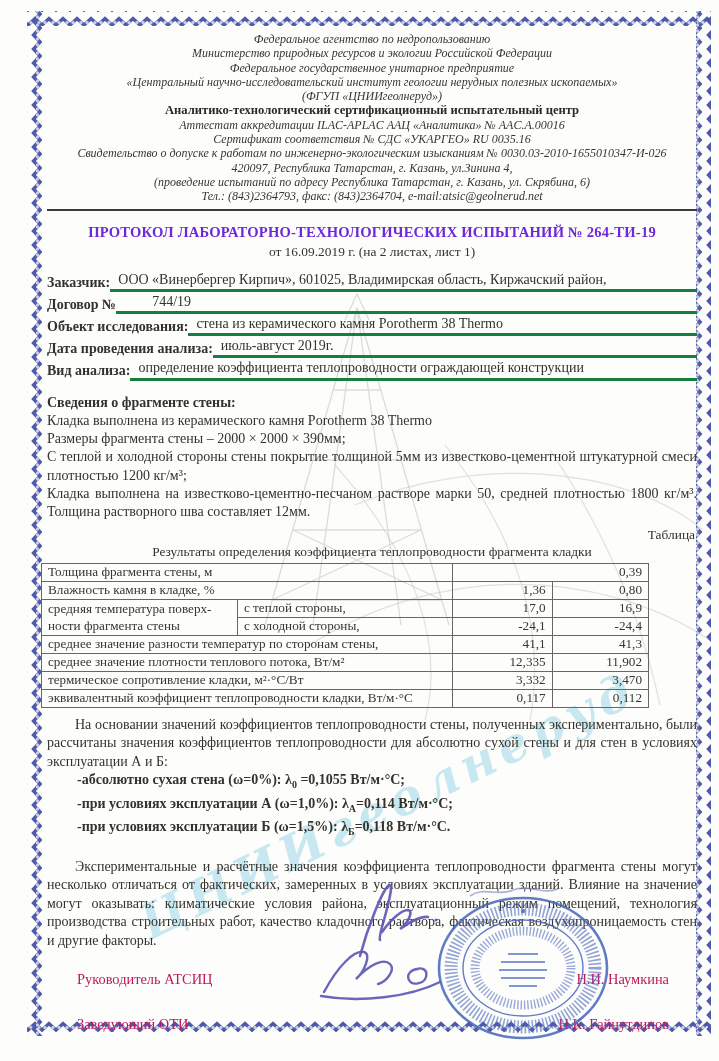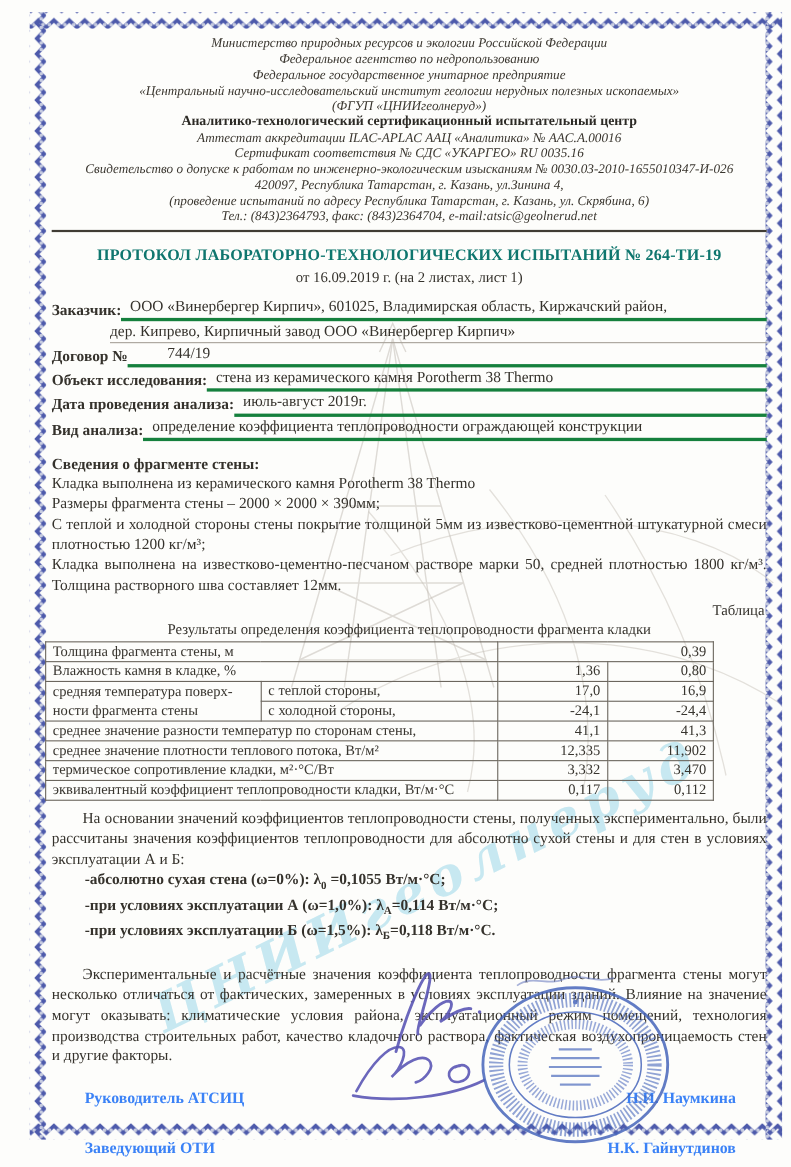--- a/index.html
+++ b/index.html
@@ -19,21 +19,21 @@
     font-size:48px; font-weight:bold; font-style:italic;
     letter-spacing:6px; color:rgba(125,202,226,0.42);
     pointer-events:none; z-index:1;
   }
   .wm-svg { position:absolute; z-index:0; pointer-events:none; }
   
   .content { position:absolute; left:47px; top:32px; width:650px; z-index:2; }
   .hdr { text-align:center; font-style:italic; font-size:12px; line-height:14.3px; color:#3a362f; }
   .hdr .bold-line { font-style:normal; font-weight:bold; font-size:12.6px; color:#2c2a25; }
   .hdr-sep { border:0; border-top:2.5px solid #403c34; margin:5px 0 0 0; }
-  .title { text-align:center; font-weight:bold; font-size:14.6px; letter-spacing:0.2px; margin-top:13px; color:#0f766e; }
+  .title { text-align:center; font-weight:bold; font-size:14.6px; letter-spacing:0.2px; margin-top:13px; color:#6d28d9; }
   .subtitle { text-align:center; font-size:13.4px; margin-top:3px; }
   .fields { margin-top:10px; font-size:14px; line-height:19.2px; }
   .field { display:flex; align-items:flex-end; }
   .lbl { font-weight:bold; white-space:nowrap; }
   .val { flex:1; border-bottom:3px solid #15803d; padding-left:8px; white-space:nowrap; overflow:hidden; }
   .val.v-indent { padding-left:36px; }
   .val-cont { border-bottom:1px solid #a7a198; margin-left:53px; }
   .wall { margin-top:13px; font-size:14px; line-height:18.3px; text-align:justify; }
   .wall .heading { font-weight:bold; text-align:left; }
   .tbl-label { text-align:right; font-size:13.4px; margin-top:5px; padding-right:2px; }
@@ -41,21 +41,21 @@
   table.results { width:608px; margin-left:-6px; margin-top:3px; border-collapse:collapse; font-size:13.2px; color:#38352f; }
   table.results td { border:1px solid #6b665e; padding:0 6px; height:17px; }
   td.c { text-align:right; }
   td.grp { white-space:pre-line; vertical-align:top; line-height:17px; }
   .concl { margin-top:8px; font-size:14px; line-height:18.6px; }
   .concl .intro { text-indent:28px; text-align:justify; }
   .concl .item { font-weight:bold; padding-left:30px; }
   .concl .item sub { font-size:10px; }
   .disclaimer { margin-top:16px; font-size:14px; line-height:18.6px; text-indent:28px; text-align:justify; }
   .sigs { margin-top:20px; font-size:14.4px; }
-  .sig-row { display:flex; justify-content:space-between; font-weight:bold; padding:0 28px 0 30px; margin-bottom:28px; color:#3b82f6; }
+  .sig-row { display:flex; justify-content:space-between; font-weight:normal; padding:0 28px 0 30px; margin-bottom:28px; color:#be185d; }
   .overlay { position:absolute; z-index:3; pointer-events:none; }
 </style>
 </head>
 <body>
 
 <div class="page">
 
   <svg class="abs" width="719" height="1061" style="left:0;top:0;z-index:1;">
     <defs>
       <pattern id="zzh" width="14" height="15" patternUnits="userSpaceOnUse">
@@ -99,22 +99,22 @@
       <path d="M15,210 C140,130 300,130 415,205"></path>
       <path d="M60,70 C180,20 330,30 408,95"></path>
     </g>
   </svg>
 
   <div class="wm-cyan">ЦНИИгеолнеруд</div>
 
   <div class="content">
 
     <div class="hdr">
+      <div>Федеральное агентство по недропользованию</div>
       <div>Министерство природных ресурсов и экологии Российской Федерации</div>
-      <div>Федеральное агентство по недропользованию</div>
       <div>Федеральное государственное унитарное предприятие</div>
       <div>«Центральный научно-исследовательский институт геологии нерудных полезных ископаемых»</div>
       <div>(ФГУП  «ЦНИИгеолнеруд»)</div>
       <div class="bold-line">Аналитико-технологический сертификационный испытательный центр</div>
       <div>Аттестат аккредитации ILAC-APLAC ААЦ «Аналитика» № AAC.A.00016</div>
       <div>Сертификат соответствия № СДС «УКАРГЕО» RU 0035.16</div>
       <div>Свидетельство о допуске к работам по инженерно-экологическим  изысканиям № 0030.03-2010-1655010347-И-026</div>
       <div>420097, Республика Татарстан, г. Казань,  ул.Зинина 4,</div>
       <div>(проведение испытаний по адресу Республика Татарстан, г. Казань, ул. Скрябина, 6)</div>
       <div>Тел.: (843)2364793, факс: (843)2364704, e-mail:atsic@geolnerud.net</div>
@@ -122,21 +122,20 @@
     <hr class="hdr-sep">
 
     <div class="title">ПРОТОКОЛ ЛАБОРАТОРНО-ТЕХНОЛОГИЧЕСКИХ ИСПЫТАНИЙ № 264-ТИ-19</div>
     <div class="subtitle">от 16.09.2019 г.  (на 2 листах, лист 1)</div>
 
     <div class="fields">
       <div class="field">
         <span class="lbl">Заказчик:</span>
         <span class="val">ООО «Винербергер Кирпич», 601025, Владимирская область, Киржачский район,</span>
       </div>
-      <div class="val-cont">дер. Кипрево, Кирпичный завод ООО «Винербергер Кирпич»</div>
       <div class="field">
         <span class="lbl">Договор №</span>
         <span class="val v-indent">744/19</span>
       </div>
       <div class="field">
         <span class="lbl">Объект исследования:</span>
         <span class="val">стена из керамического камня Porotherm 38 Thermo</span>
       </div>
       <div class="field">
         <span class="lbl">Дата проведения анализа:</span>

